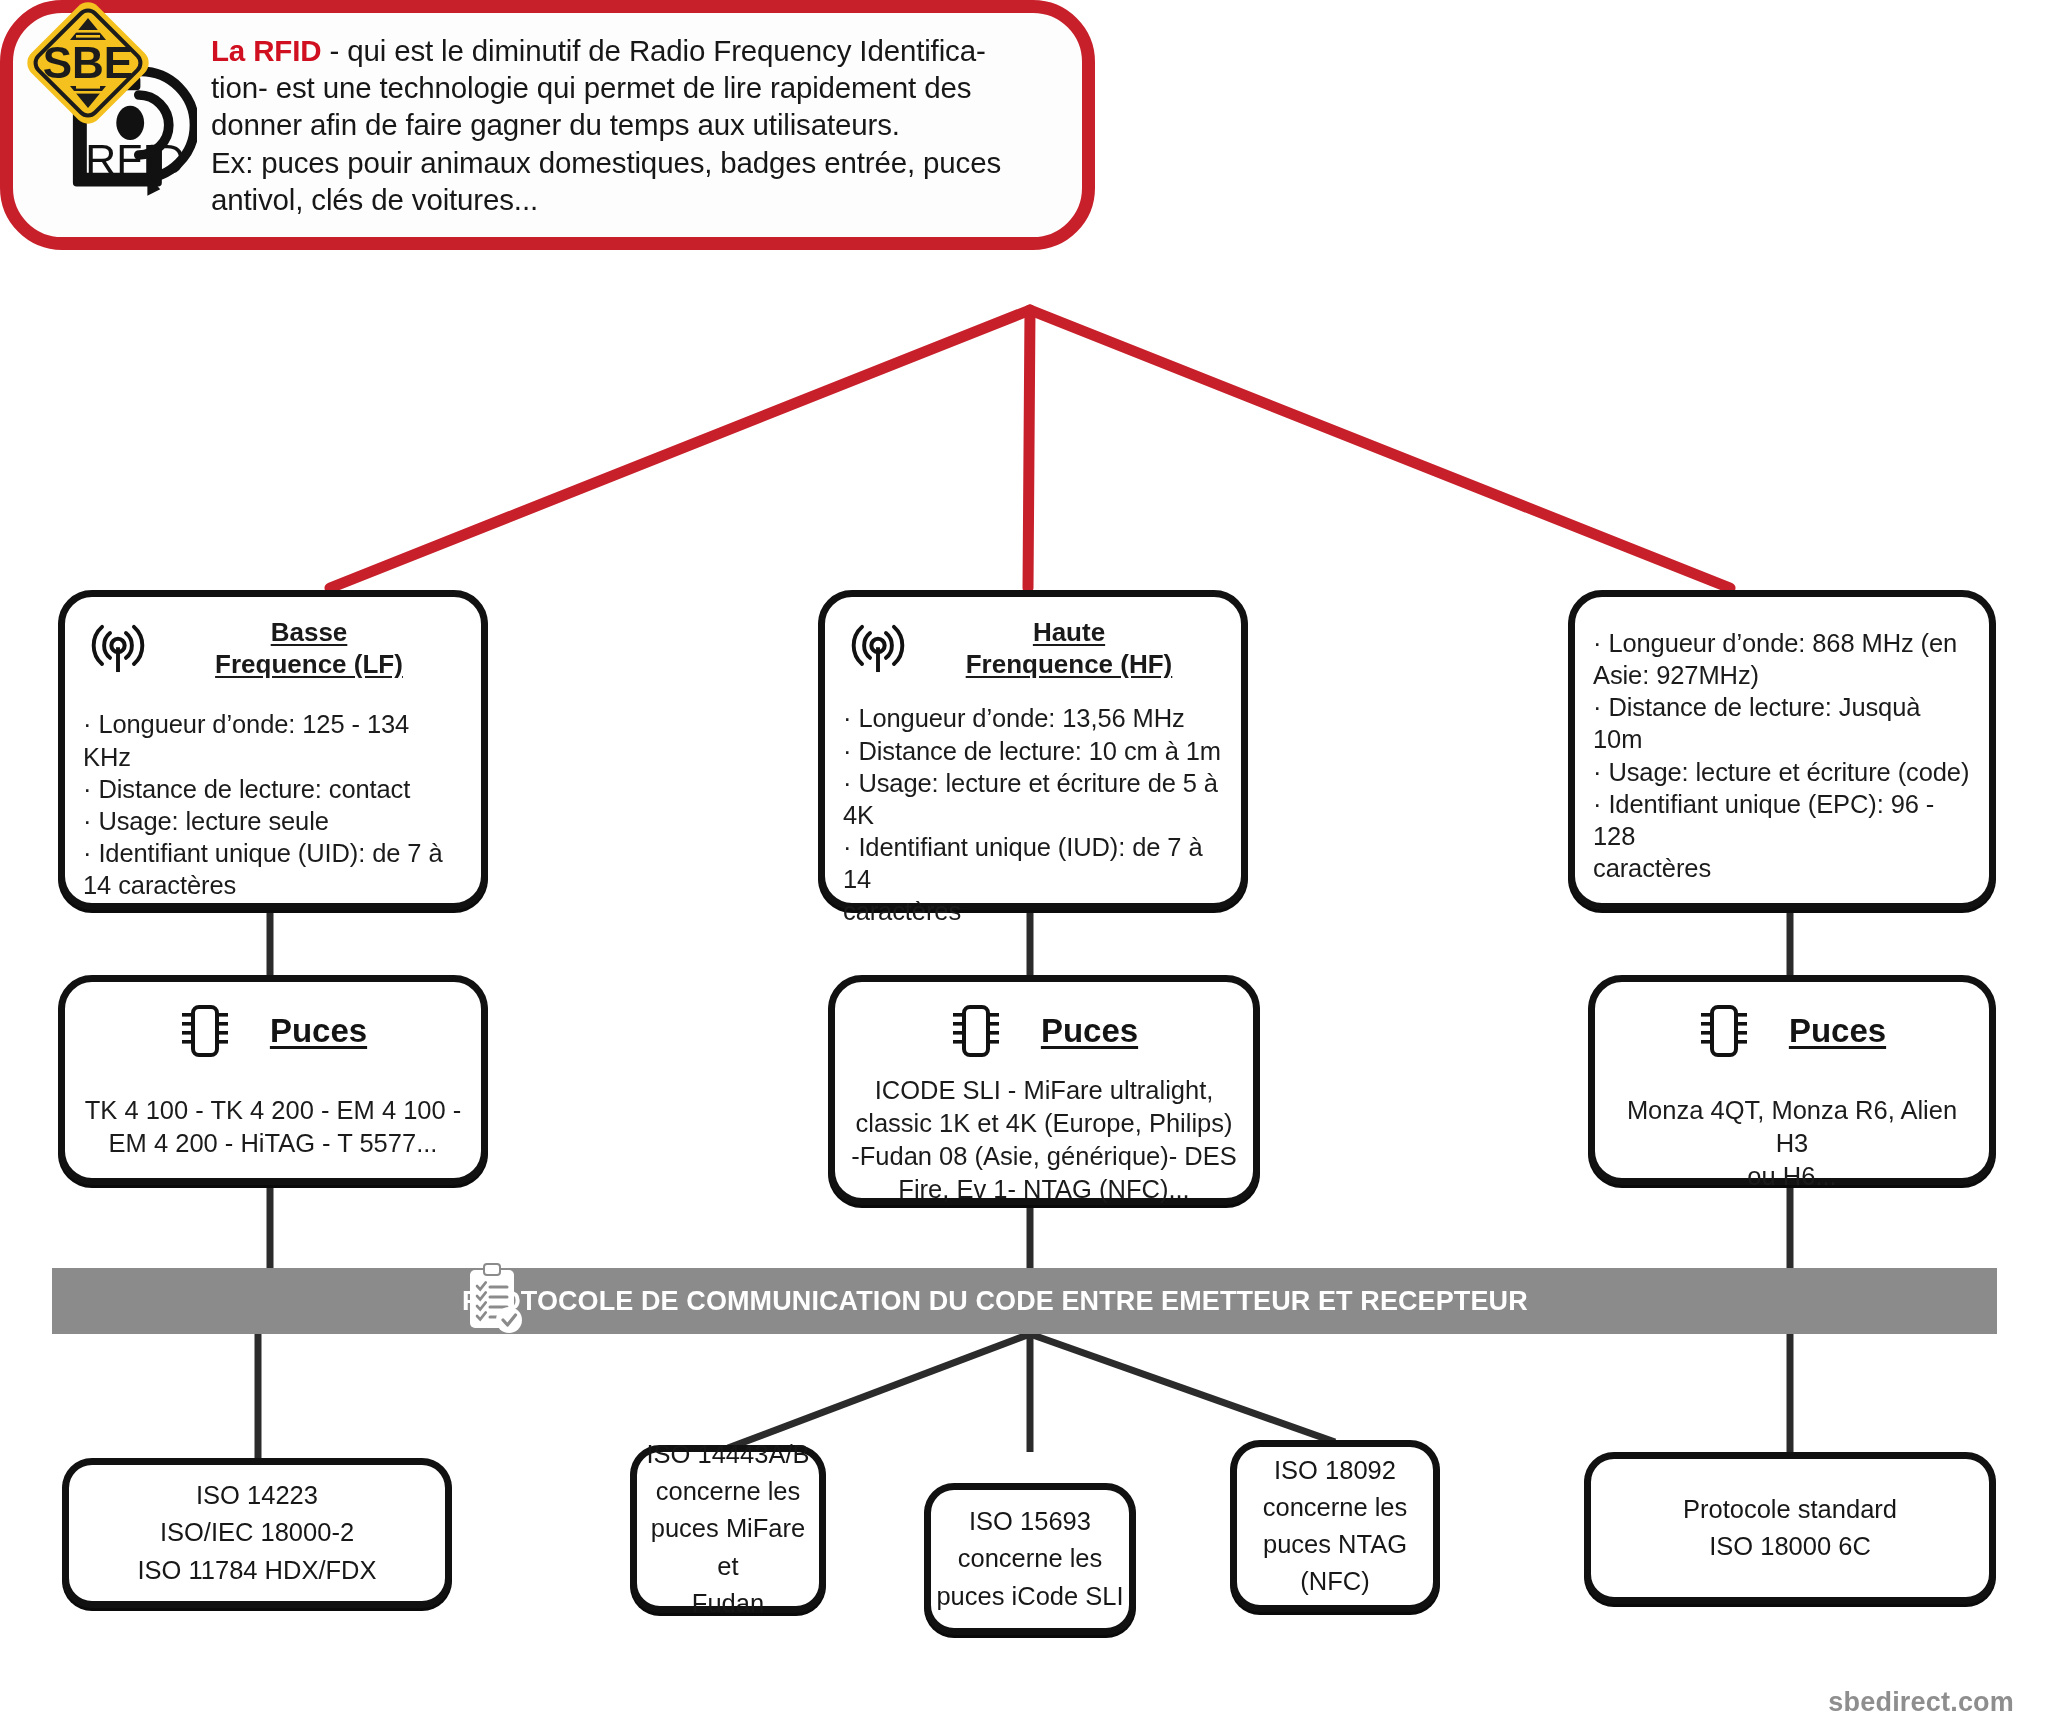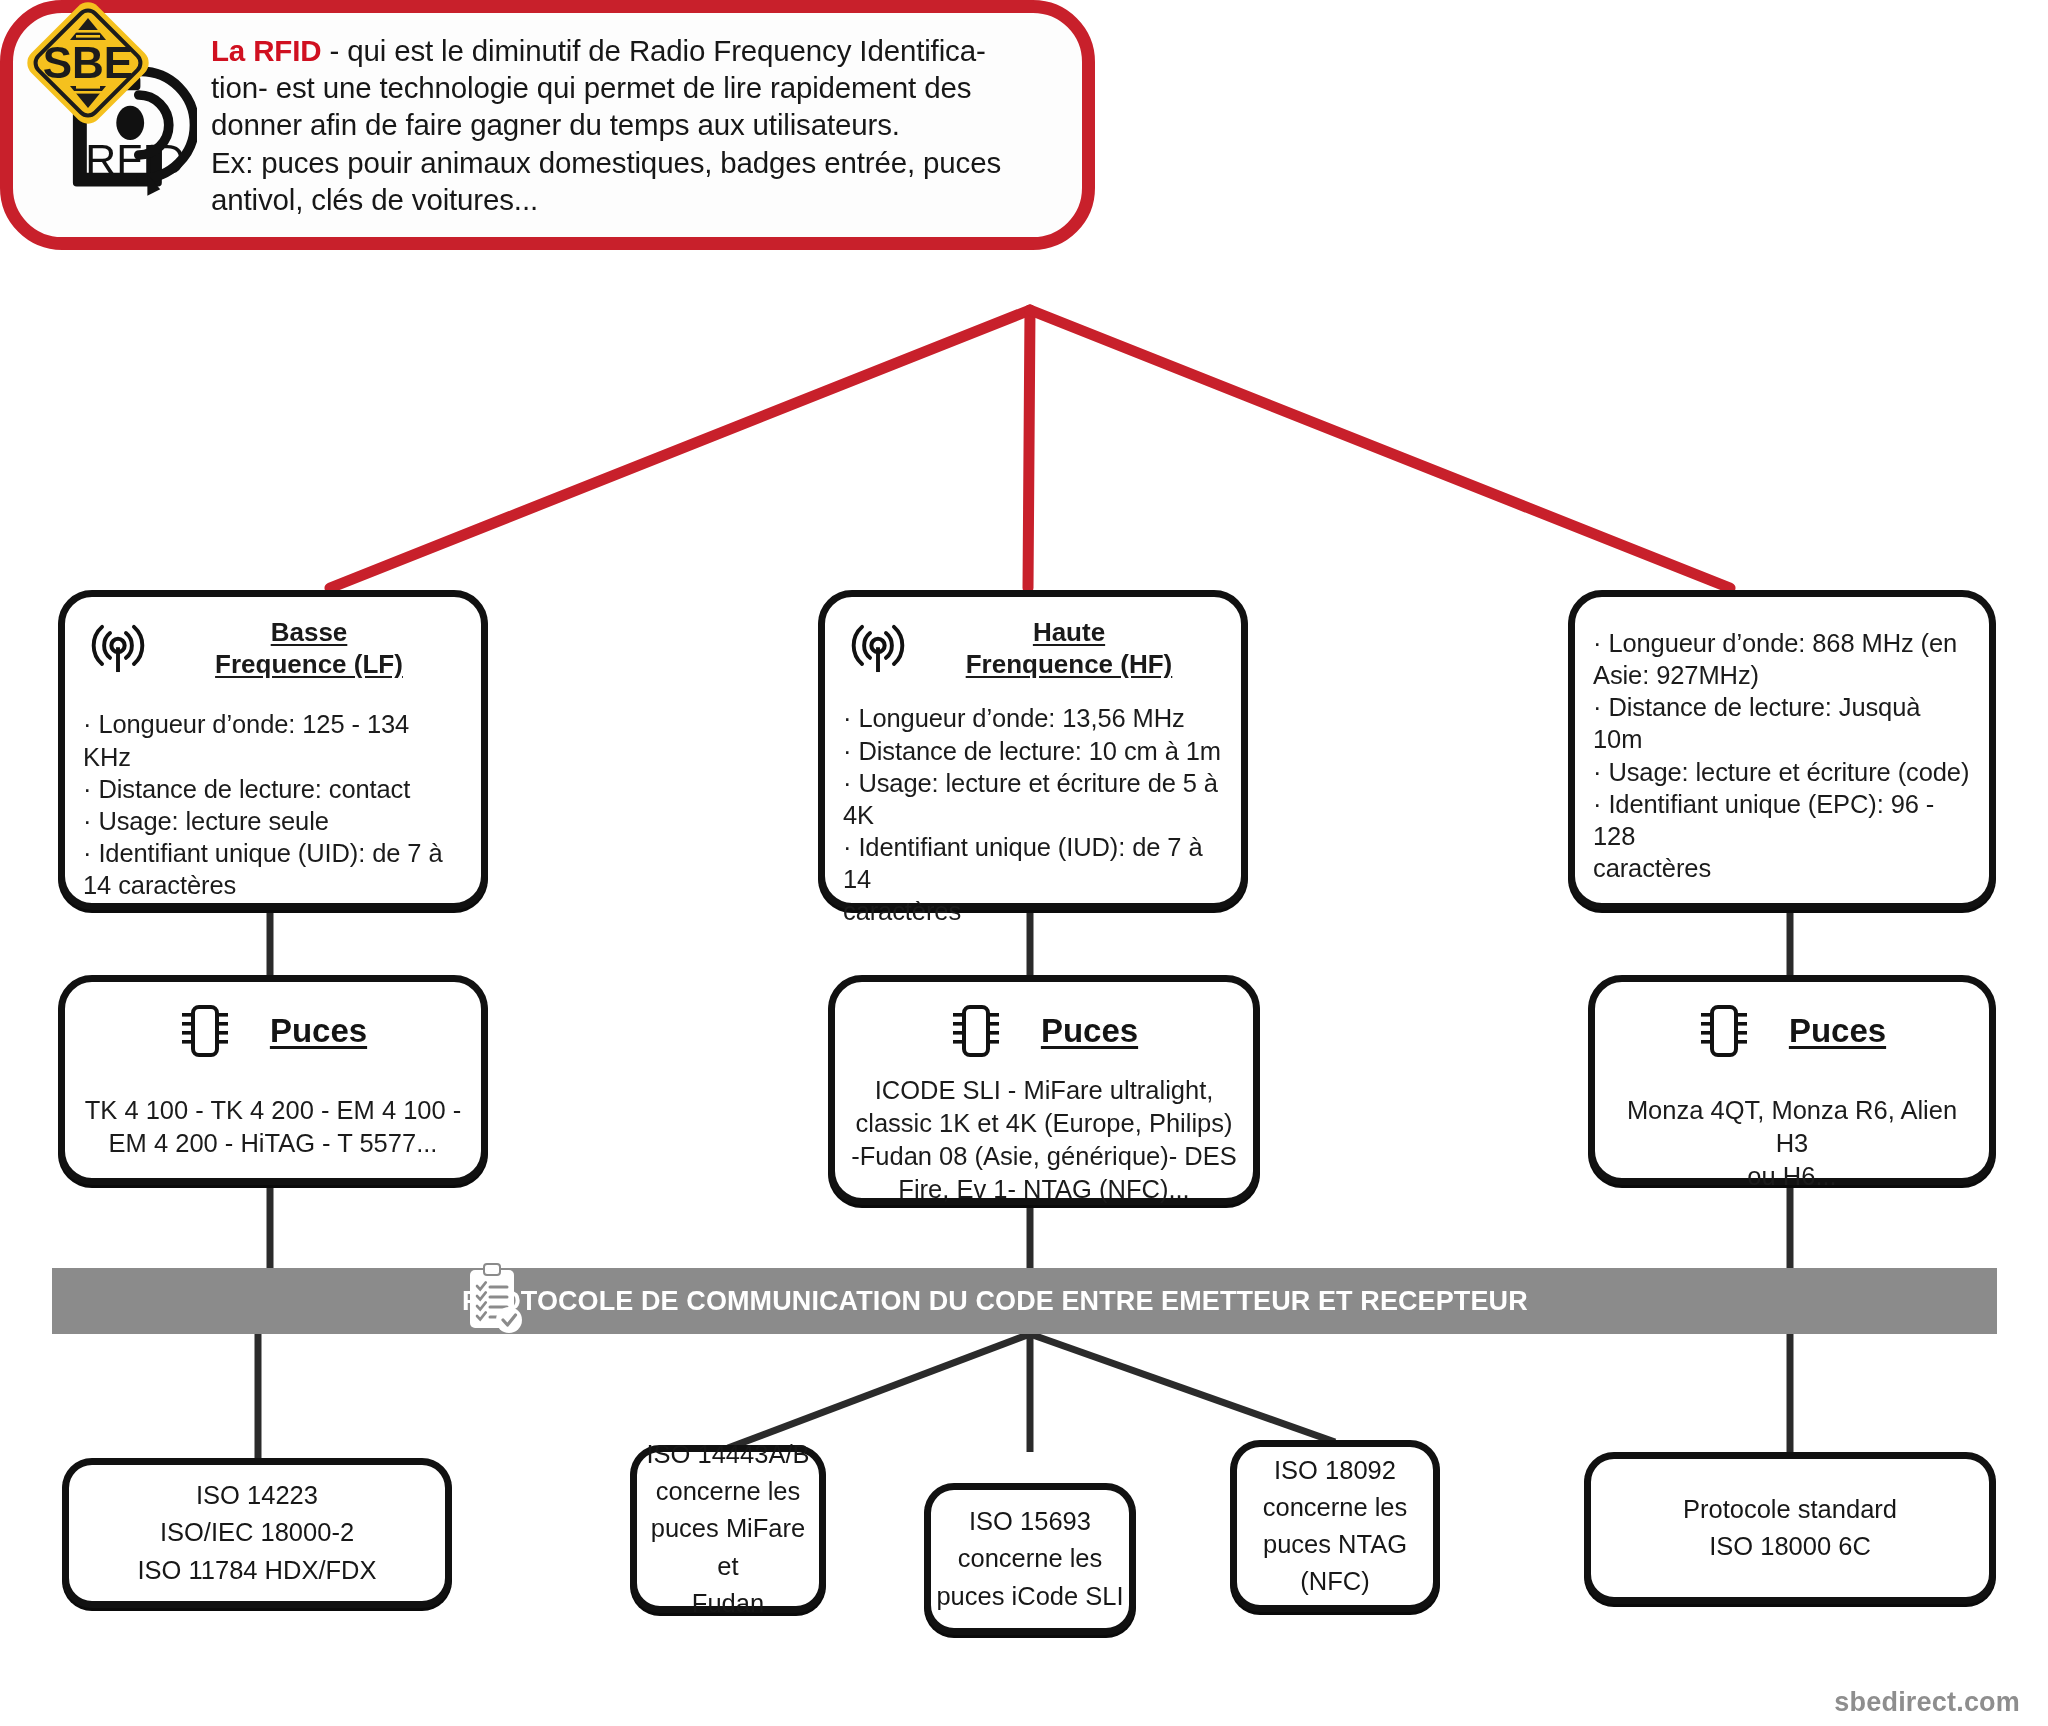--- a/index.html
+++ b/index.html
@@ -139,21 +139,21 @@
   .iso-text { font-size: 25.5px; line-height: 1.46; color: #171717; }
 
   #iso-1 { left: 62px;   top: 1458px; width: 390px; height: 150px; }
   #iso-2 { left: 630px;  top: 1445px; width: 196px; height: 168px; }
   #iso-3 { left: 924px;  top: 1452px; width: 212px; height: 152px; margin-top: 31px; }
   #iso-4 { left: 1230px; top: 1440px; width: 210px; height: 172px; }
   #iso-5 { left: 1584px; top: 1452px; width: 412px; height: 152px; }
 
   
   #watermark {
-    position:absolute; right: 28px; bottom: 8px;
+    position:absolute; right: 34px; bottom: 8px;
     color: #8e8e8e; font-weight: bold;
     font-size: 27px; letter-spacing: 0.2px;
   }
 </style>
 </head>
 <body>
 
 <div id="root">
 
   <svg id="connectors" viewBox="0 0 2048 1726" xmlns="http://www.w3.org/2000/svg">

